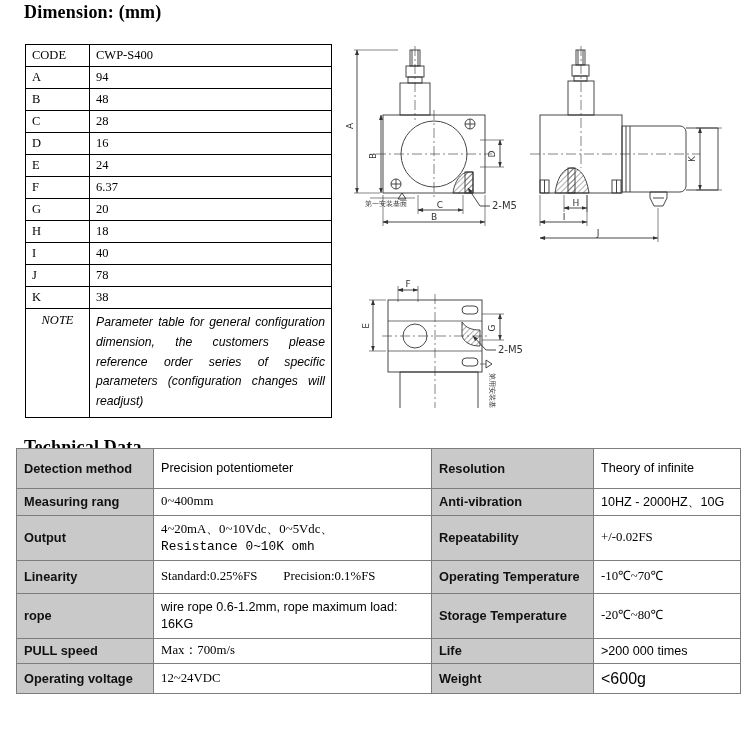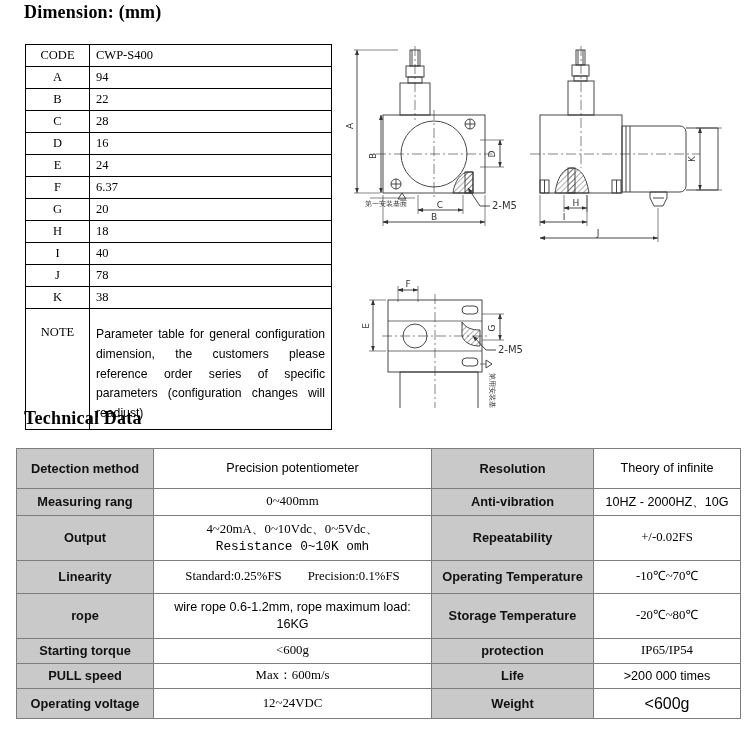--- a/index.html
+++ b/index.html
@@ -19,21 +19,21 @@
   
   .heading {
     position: absolute;
     font-family: "Liberation Serif", serif;
     font-weight: bold;
     font-size: 18px;
     letter-spacing: .2px;
     white-space: nowrap;
   }
   #dimension-heading { left: 24px; top: 2px; }
-  #technical-heading { left: 24px; top: 408px; }
+  #technical-heading { left: 24px; top: 437px; }
 
   
   #dimension-table {
     position: absolute;
     left: 25px;
     top: 44px;
     width: 307px;
     border-collapse: collapse;
     table-layout: fixed;
     font-family: "Liberation Serif", serif;
@@ -41,27 +41,28 @@
   }
   #dimension-table td {
     border: 1px solid #000;
     padding: 0 6px;
     height: 21px;
     line-height: 1.15;
     vertical-align: middle;
   }
   #dimension-table td.code {
     width: 51px;
-    text-align: center;
+    text-align: left;
   }
   #dimension-table tr.note-row td {
     vertical-align: top;
-    padding-top: 16px;
+    padding-top: 4px;
     padding-bottom: 5px;
     height: auto;
+    font-style: italic;
   }
   #dimension-table tr.note-row td.code {
     text-align: center;
   }
   .note-text {
     font-family: "Liberation Sans", sans-serif;
     font-size: 12.2px;
     line-height: 1.62;
     text-align: justify;
     text-align-last: justify;
@@ -70,21 +71,20 @@
   }
 
   
   #technical-table {
     position: absolute;
     left: 16px;
     top: 448px;
     width: 724px;
     border-collapse: collapse;
     table-layout: fixed;
-    text-align: center;
   }
   #technical-table td {
     border: 1px solid #7d7d7d;
     padding: 2px 7px;
     vertical-align: middle;
     line-height: 1.33;
   }
   #technical-table td.lbl {
     background: #c9c9c9;
     font-family: "Liberation Sans", sans-serif;
@@ -137,21 +137,21 @@
     <tr>
       <td class="code">CODE</td>
       <td>CWP-S400</td>
     </tr>
     <tr>
       <td class="code">A</td>
       <td>94</td>
     </tr>
     <tr>
       <td class="code">B</td>
-      <td>22</td>
+      <td>48</td>
     </tr>
     <tr>
       <td class="code">C</td>
       <td>28</td>
     </tr>
     <tr>
       <td class="code">D</td>
       <td>16</td>
     </tr>
     <tr>
@@ -228,28 +228,22 @@
       <td class="lbl">Operating Temperature</td>
       <td class="val">-10℃~70℃</td>
     </tr>
     <tr style="height:45px">
       <td class="lbl">rope</td>
       <td class="val sans">wire rope 0.6-1.2mm, rope maximum load: 16KG</td>
       <td class="lbl">Storage Temperature</td>
       <td class="val">-20℃~80℃</td>
     </tr>
     <tr style="height:25px">
-      <td class="lbl">Starting torque</td>
-      <td class="val">&lt;600g</td>
-      <td class="lbl">protection</td>
-      <td class="val">IP65/IP54</td>
-    </tr>
-    <tr style="height:25px">
       <td class="lbl">PULL speed</td>
-      <td class="val">Max：600m/s</td>
+      <td class="val">Max：700m/s</td>
       <td class="lbl">Life</td>
       <td class="val sans">&gt;200 000 times</td>
     </tr>
     <tr style="height:30px">
       <td class="lbl">Operating voltage</td>
       <td class="val">12~24VDC</td>
       <td class="lbl">Weight</td>
       <td class="val big">&lt;600g</td>
     </tr>
   </tbody>

